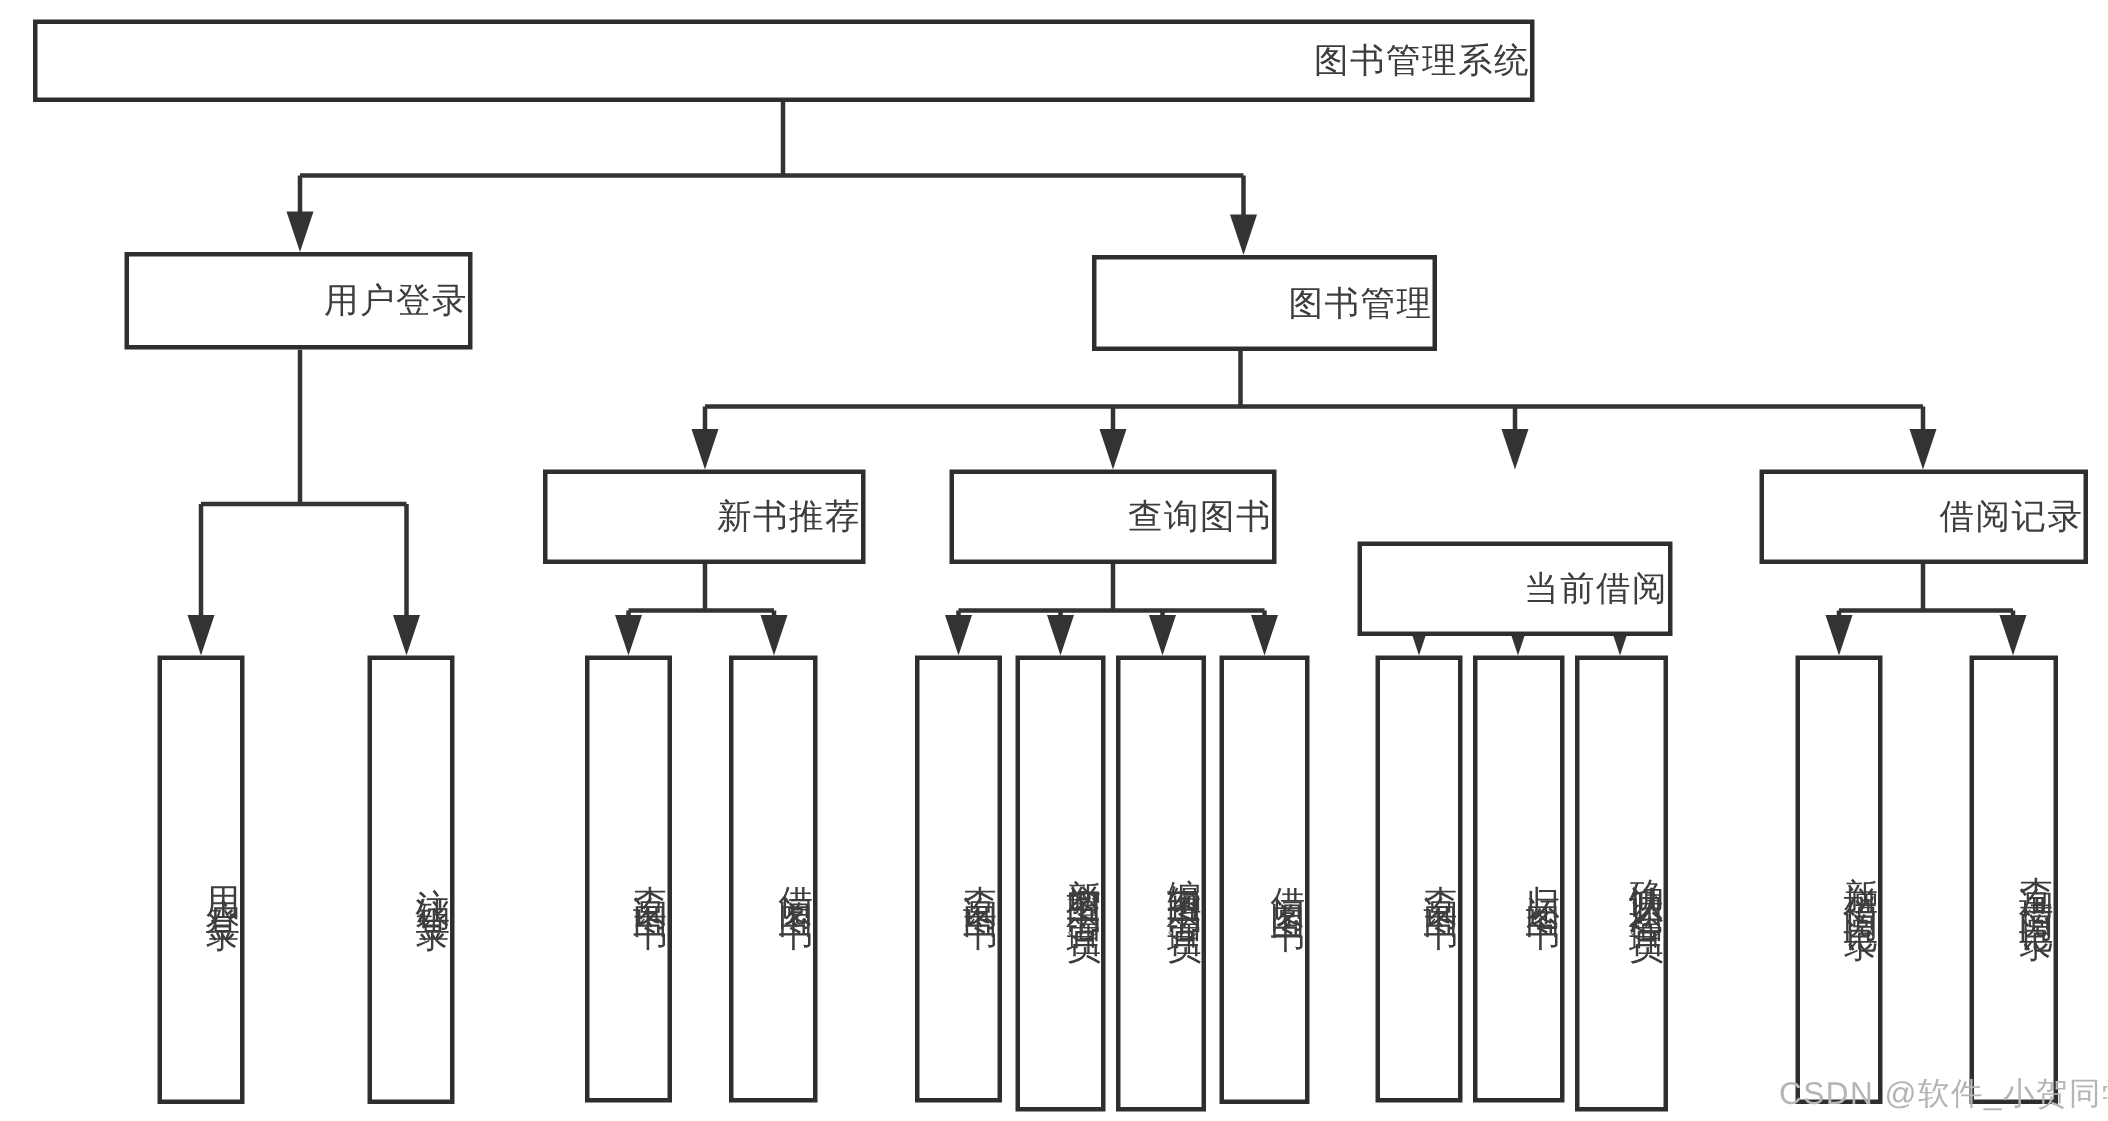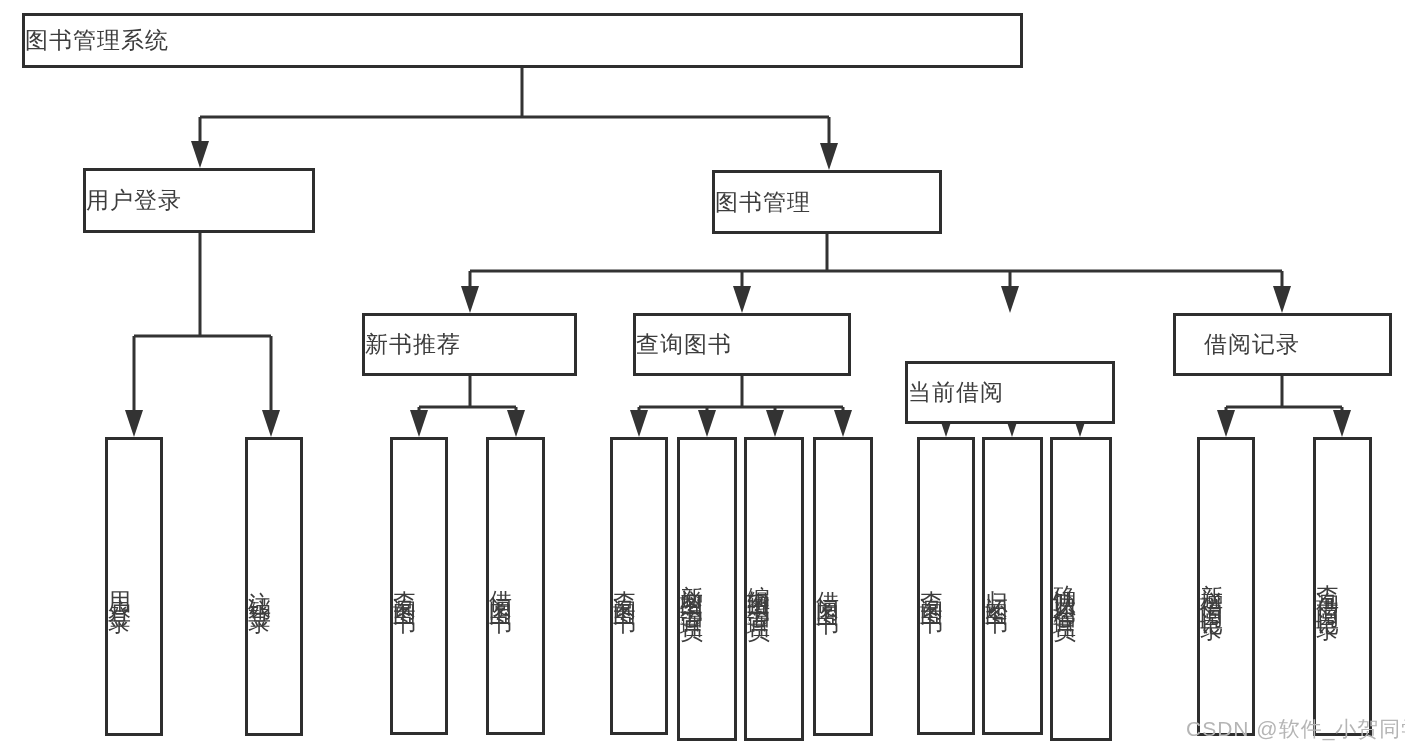--- a/index.html
+++ b/index.html
@@ -22,21 +22,21 @@
     z-index: 0;
   }
   .node {
     position: absolute;
     box-sizing: border-box;
     border: 3px solid #2e2e2e;
     background: #ffffff;
     color: #3d3d3d;
     display: flex;
     align-items: center;
-    justify-content: flex-start;
+    justify-content: flex-end;
     z-index: 1;
   }
   .hbox span {
     font-size: 23px;
     letter-spacing: 1px;
     white-space: nowrap;
   }
   .vbox span {
     writing-mode: vertical-rl;
     font-size: 23px;
@@ -95,21 +95,21 @@
     </g>
   </svg>
 
   <div class="node hbox" style="left:22px; top:13px; width:1001px; height:55px;">
     <span>图书管理系统</span>
   </div>
 
   <div class="node hbox" style="left:83px; top:168px; width:232px; height:65px;">
     <span>用户登录</span>
   </div>
-  <div class="node hbox" style="left:712px; top:170px; width:230px; height:64px;">
+  <div class="node hbox" style="left:728px; top:170px; width:230px; height:64px;">
     <span>图书管理</span>
   </div>
 
   <div class="node hbox" style="left:362px; top:313px; width:215px; height:63px;">
     <span>新书推荐</span>
   </div>
   <div class="node hbox" style="left:633px; top:313px; width:218px; height:63px;">
     <span>查询图书</span>
   </div>
   <div class="node hbox" style="left:905px; top:313px; width:210px; height:63px;margin-top:48px;">

